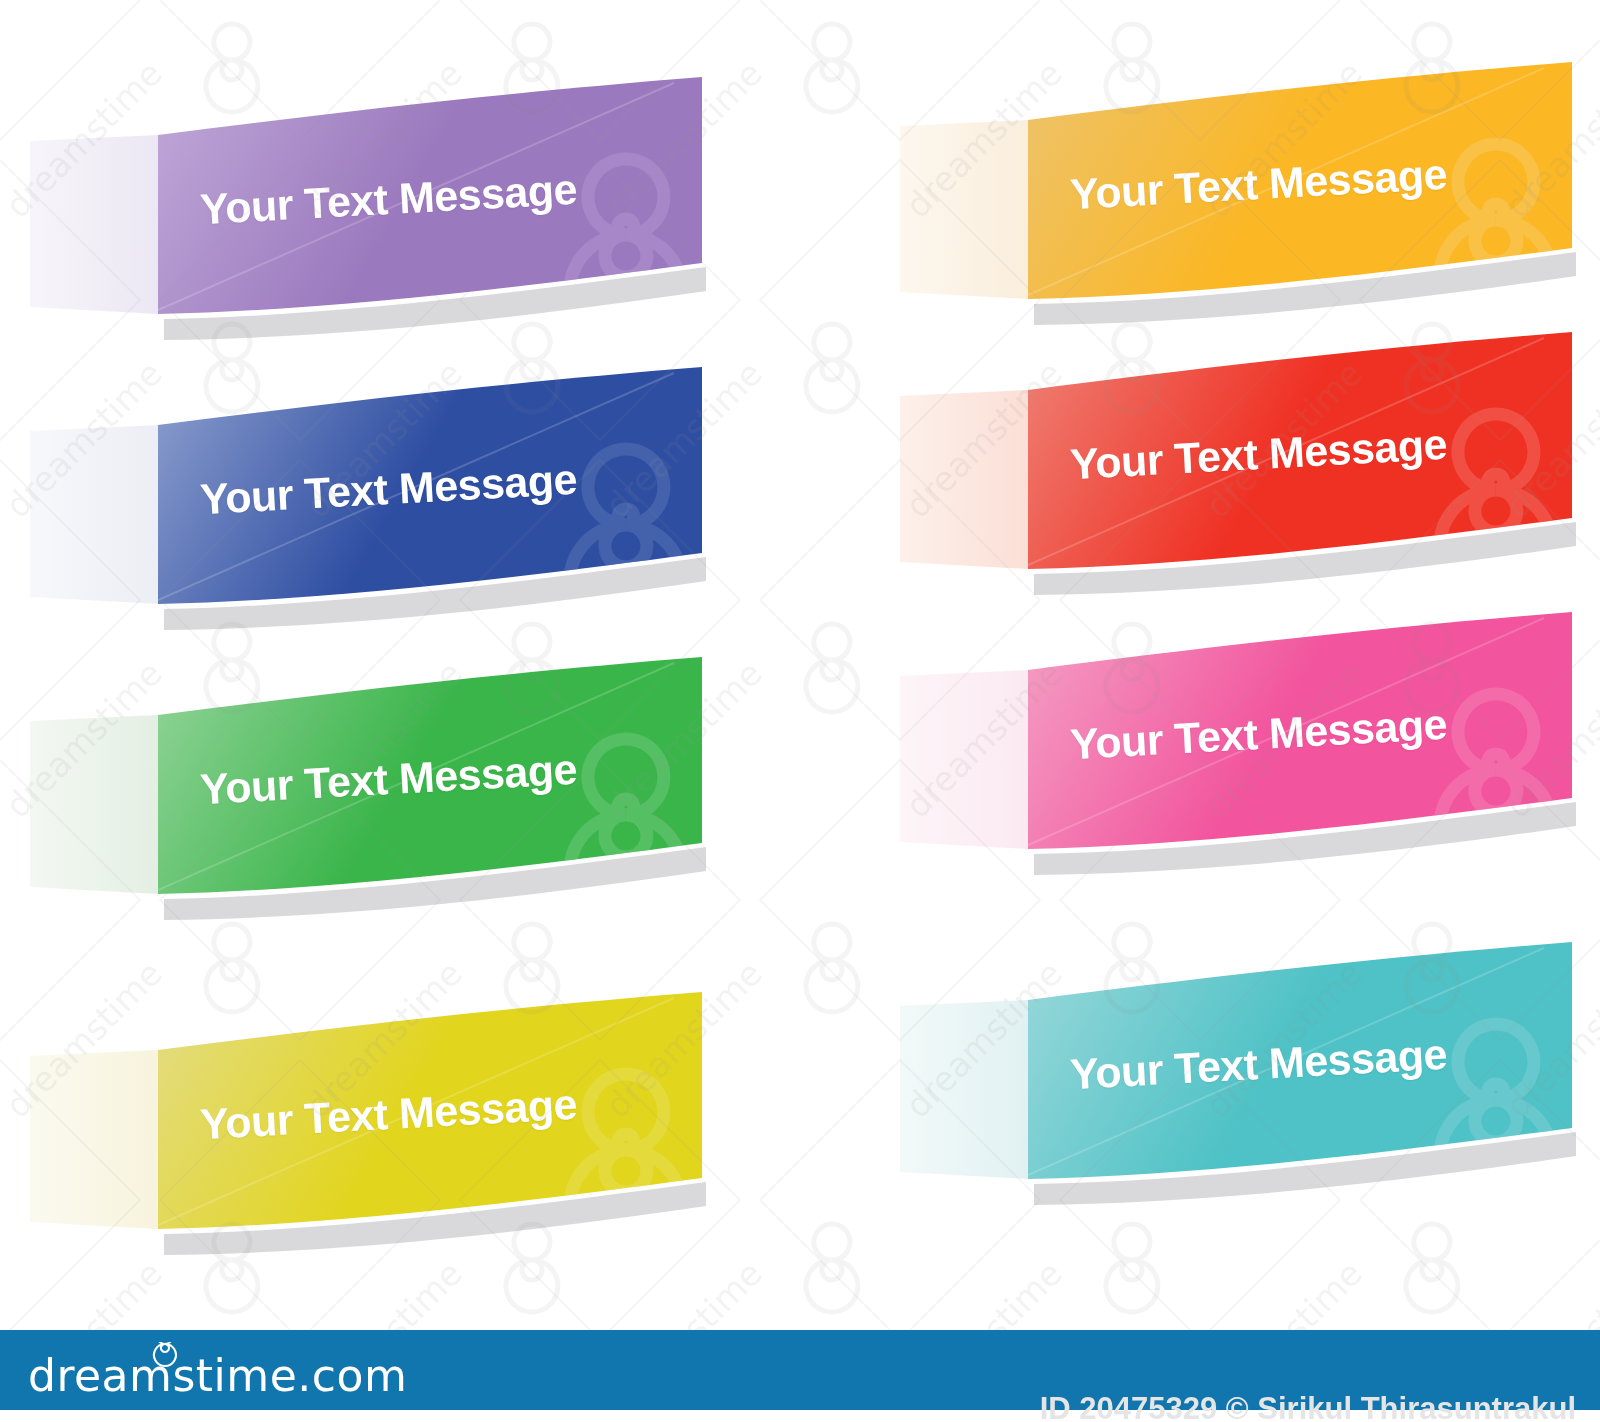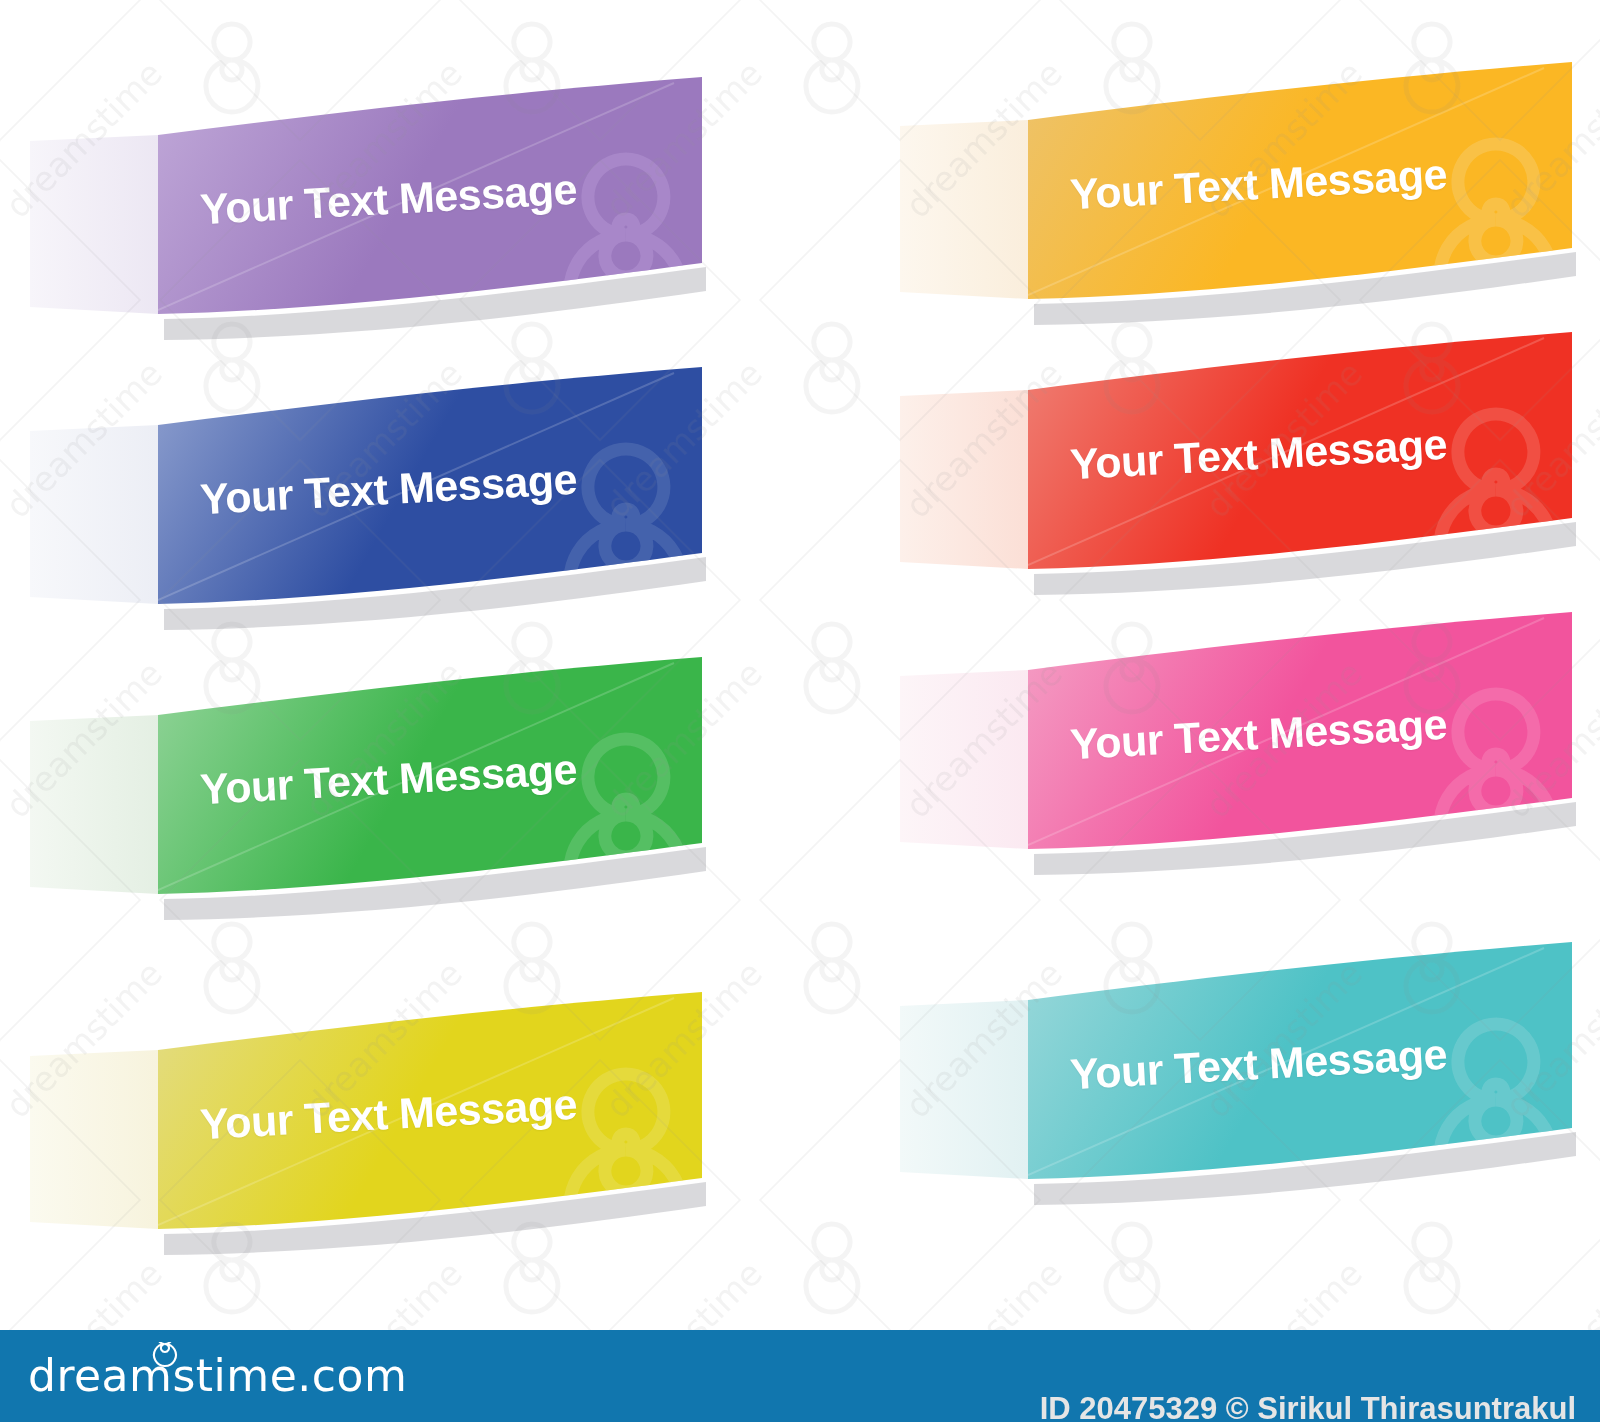--- a/index.html
+++ b/index.html
@@ -40,21 +40,21 @@
     position:absolute;
     left:0; top:0;
     width:1600px; height:1422px;
     pointer-events:none;
   }
 
   
   #footer {
     position:absolute;
     left:0; top:1330px;
-    width:1600px; height:92px;
+    width:1600px; height:80px;
     background:#1176ae;
     padding-left:40px;
   }
   #logo-text {
     position:absolute;
     left:28px; top:20px;
     color:#ffffff;
     font-family:"DejaVu Sans", sans-serif;
     font-size:44px;
     font-weight:normal;

